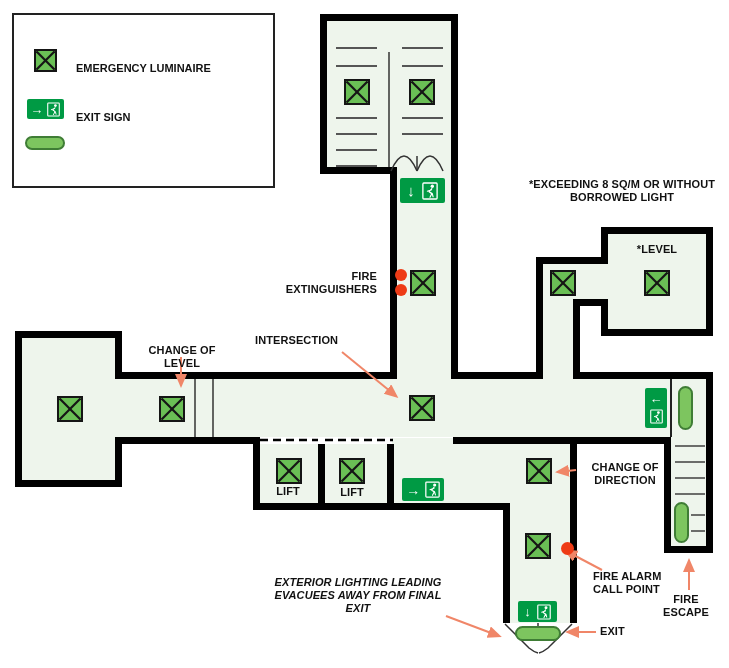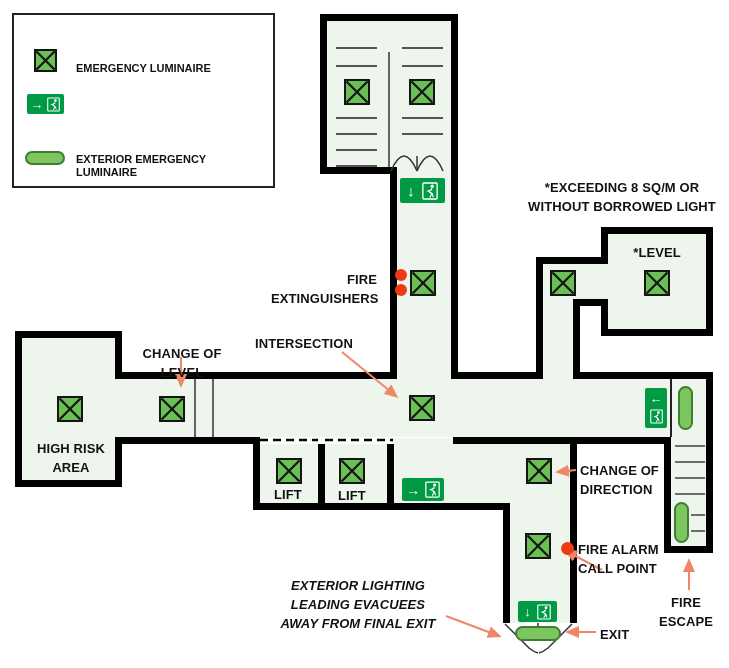--- a/index.html
+++ b/index.html
@@ -1,20 +1,20 @@
 <!DOCTYPE html>
 <html><head>
 <meta charset="utf-8">
 <style>
   html,body{margin:0;padding:0;background:#fff;}
   #stage{position:relative;width:729px;height:668px;background:#fff;
          font-family:"Liberation Sans",sans-serif;overflow:hidden;}
   #plan-svg{position:absolute;left:0;top:0;}
 
-  .lbl{position:absolute;font-weight:bold;color:#111;font-size:13px;line-height:19px;
+  .lbl{position:absolute;font-weight:bold;color:#111;font-size:11px;line-height:13px;
        letter-spacing:.1px;white-space:normal;}
   .center{text-align:center;}
   .right{text-align:right;}
 
   .lum{position:absolute;width:26px;height:26px;background:#6abf55;
        border:2px solid #151515;box-sizing:border-box;}
   .lum svg{display:block;width:100%;height:100%;}
   .lum line{stroke:#151515;stroke-width:2.2;vector-effect:non-scaling-stroke;}
 
   .exit-sign{position:absolute;background:#009a44;border-radius:2px;display:flex;
@@ -175,26 +175,26 @@
           <span class="arr" style="font-size:13px;">→</span>
           <span class="runner">
               <svg width="13" height="15" viewBox="0 0 18 20">
                 <rect x="1" y="1" width="16" height="18" rx="1"></rect>
                 <circle cx="11.6" cy="4.6" r="1.9"></circle>
                 <path d="M11,7.2 L8,10.8 L11,13 L9,17 M8,10.8 L11.5,12.8 L12.5,16.5 M10.8,8.6 L6,10.2"></path>
               </svg>
             </span>
         </div>
       </div>
+      <div class="legend-label">EXIT SIGN</div>
     </div>
     <div class="legend-row" style="top:121px;">
       <div class="legend-sym">
         <div class="pill rel" style="width:40px;height:14px;"></div>
       </div>
-      <div class="legend-label" style="width:160px;">EXTERIOR EMERGENCY LUMINAIRE</div>
     </div>
   </div>
 
   <div class="lum" style="left:344px;top:79px;">
       <svg viewBox="0 0 100 100" preserveAspectRatio="none">
         <line x1="2" y1="2" x2="98" y2="98"></line>
         <line x1="98" y1="2" x2="2" y2="98"></line>
       </svg>
     </div>
   <div class="lum" style="left:409px;top:79px;">
@@ -311,22 +311,21 @@
 
   <div class="dot" style="left:395px;top:269px;width:12px;height:12px;"></div>
   <div class="dot" style="left:395px;top:284px;width:12px;height:12px;"></div>
   <div class="dot" style="left:561px;top:542px;width:13px;height:13px;"></div>
 
   <div class="lbl center" style="left:527px;top:178px;width:190px;">*EXCEEDING 8 SQ/M OR WITHOUT BORROWED LIGHT</div>
   <div class="lbl center" style="left:608px;top:243px;width:98px;">*LEVEL</div>
   <div class="lbl right" style="left:271px;top:270px;width:106px;">FIRE EXTINGUISHERS</div>
   <div class="lbl" style="left:255px;top:334px;width:110px;">INTERSECTION</div>
   <div class="lbl center" style="left:140px;top:329px;width:84px;margin-top:15px;">CHANGE OF LEVEL</div>
-  <div class="lbl center" style="left:30px;top:439px;width:82px;">HIGH RISK AREA</div>
   <div class="lbl center" style="left:268px;top:485px;width:40px;">LIFT</div>
   <div class="lbl center" style="left:331px;top:486px;width:42px;">LIFT</div>
-  <div class="lbl" style="left:580px;top:461px;width:90px;">CHANGE OF DIRECTION</div>
-  <div class="lbl" style="left:578px;top:540px;width:95px;">FIRE ALARM CALL POINT</div>
+  <div class="lbl" style="left:580px;top:461px;width:90px;text-align:center;">CHANGE OF DIRECTION</div>
+  <div class="lbl" style="left:578px;top:570px;width:95px;padding-left:15px;">FIRE ALARM CALL POINT</div>
   <div class="lbl center" style="left:656px;top:593px;width:60px;">FIRE ESCAPE</div>
   <div class="lbl" style="left:600px;top:625px;width:45px;">EXIT</div>
   <div class="lbl center" style="left:272px;top:576px;width:172px;font-style:italic;">EXTERIOR LIGHTING LEADING EVACUEES AWAY FROM FINAL EXIT</div>
 
 </div>
 
 </body></html>

